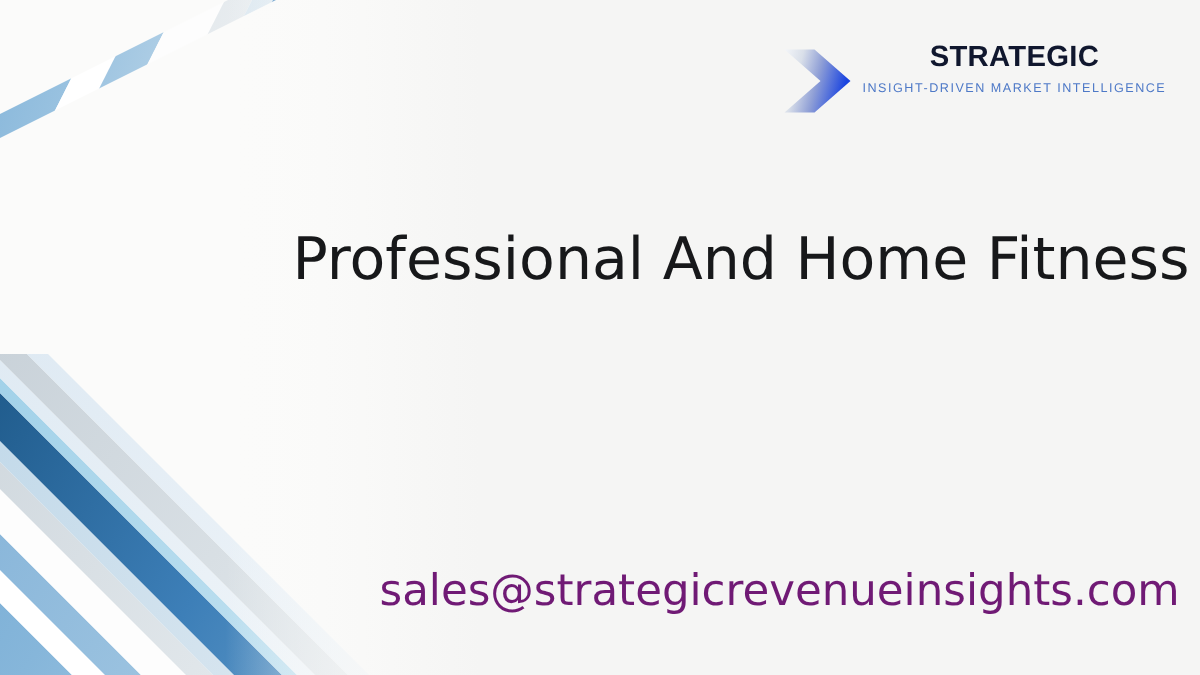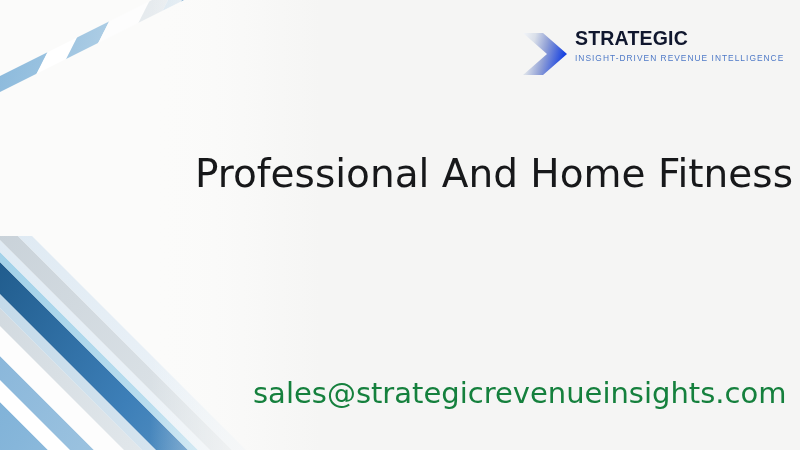--- a/index.html
+++ b/index.html
@@ -12,20 +12,21 @@
     overflow: hidden;
     font-family: "DejaVu Sans", sans-serif;
   }
 
   #slide {
     position: relative;
     width: 800px;
     height: 450px;
     background: #f5f5f4;
     overflow: hidden;
+    text-align: center;
   }
 
   
   #deco {
     position: absolute;
     left: 0;
     top: 0;
     width: 320px;
     height: 450px;
     overflow: hidden;
@@ -92,21 +93,21 @@
 
   
   #email {
     position: absolute;
     left: 253px;
     top: 374px;
     font-family: "DejaVu Sans", sans-serif;
     font-weight: normal;
     font-size: 29px;
     line-height: 38px;
-    color: #15803d;
+    color: #701a75;
     white-space: nowrap;
   }
 </style>
 </head>
 <body>
 
 <div id="slide">
 
   <div id="deco">
     <svg viewBox="0 0 320 450" xmlns="http://www.w3.org/2000/svg" aria-hidden="true">
@@ -211,21 +212,21 @@
           <stop offset="28%" stop-color="#d9dfe9"></stop>
           <stop offset="58%" stop-color="#8f9fd6"></stop>
           <stop offset="100%" stop-color="#1a44e0"></stop>
         </linearGradient>
       </defs>
       <path d="M2,4 L22,4 L46,25 L22,46 L2,46 L26,25 Z" fill="url(#markGrad)"></path>
     </svg>
 
     <div id="logo-text">
       <div class="wordmark-line">STRATEGIC</div>
-      <div id="logo-tagline">INSIGHT-DRIVEN REVENUE INTELLIGENCE</div>
+      <div id="logo-tagline">INSIGHT-DRIVEN MARKET INTELLIGENCE</div>
     </div>
   </div>
 
   <div id="title">Professional And Home Fitness Equipment Market</div>
 
   <div id="email">sales@strategicrevenueinsights.com</div>
 
 </div>
 
 </body></html>

